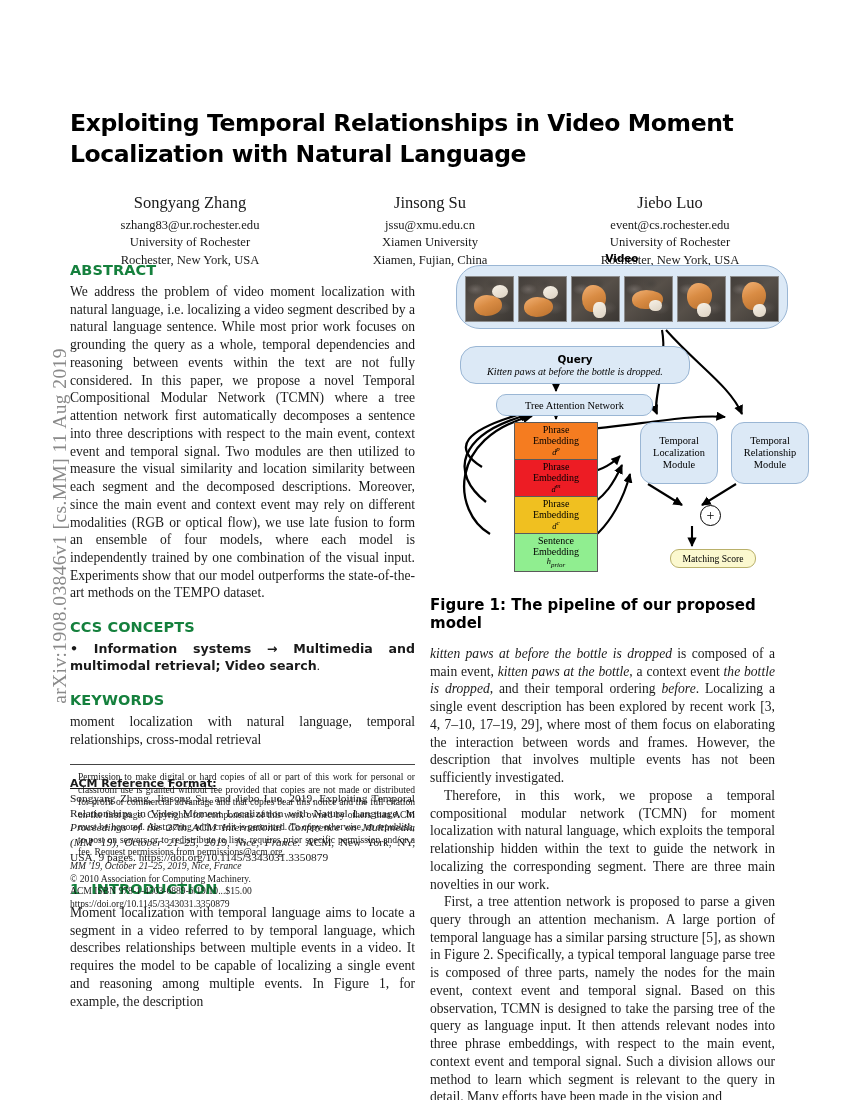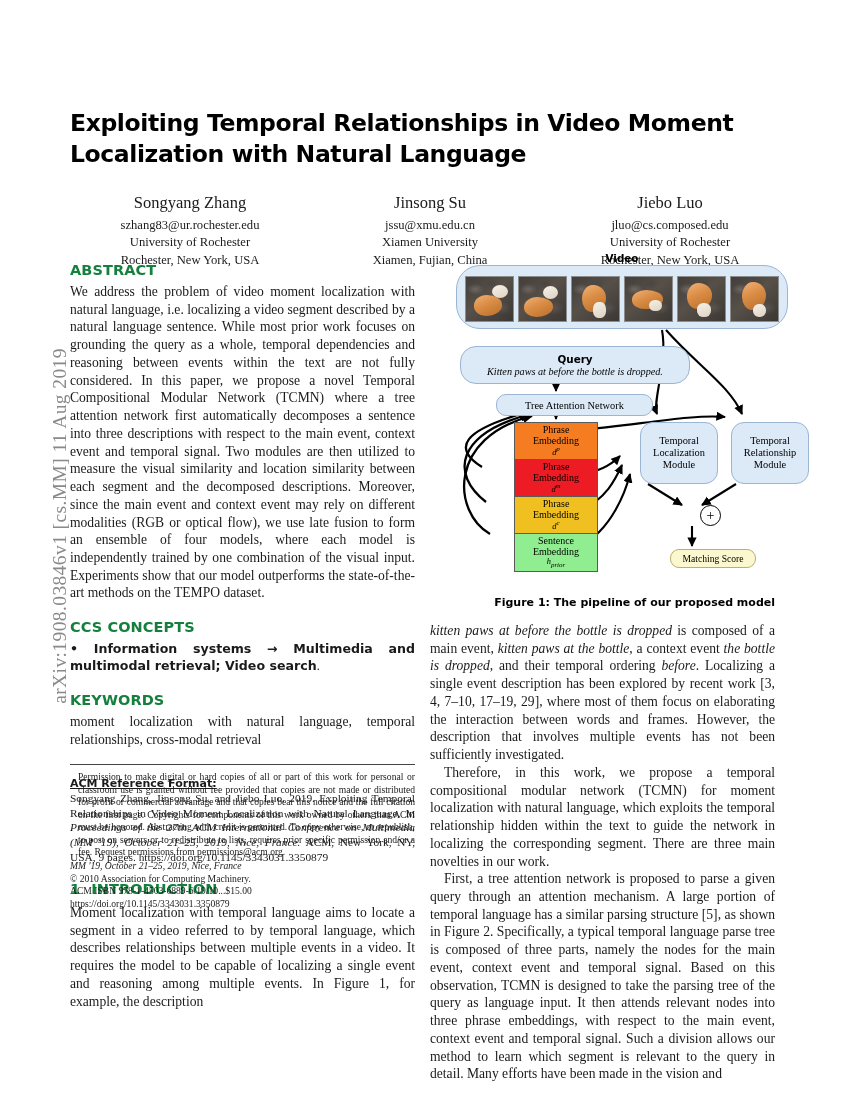--- a/index.html
+++ b/index.html
@@ -159,22 +159,22 @@
 
   
   .figure {
     position: relative;
     width: 345px;
     height: 330px;
   }
   .figcaption {
     font-family: "DejaVu Sans", sans-serif;
     font-weight: bold;
-    font-size: 11px;
-    text-align: right;
+    font-size: 15px;
+    text-align: left;
     margin: 4px 0 0 0;
     color: #000;
   }
 
   
   .dg { position: absolute; margin-left: 18px; }
   .video-band {
     left: 8px; top: 3px; width: 330px; height: 62px;
     background: #dce9f6; border: 1px solid #9ab6d4;
     border-radius: 24px;
@@ -309,21 +309,21 @@
       <span class="line">Rochester, New York, USA</span>
     </div>
     <div class="author">
       <span class="name">Jinsong Su</span>
       <span class="line">jssu@xmu.edu.cn</span>
       <span class="line">Xiamen University</span>
       <span class="line">Xiamen, Fujian, China</span>
     </div>
     <div class="author">
       <span class="name">Jiebo Luo</span>
-      <span class="line">jluo@cs.composed.edu</span>
+      <span class="line">event@cs.rochester.edu</span>
       <span class="line">University of Rochester</span>
       <span class="line">Rochester, New York, USA</span>
     </div>
   </div>
 
   <div class="cols">
 
     <div class="col-left">
 
       <h2 class="sec">ABSTRACT</h2>

